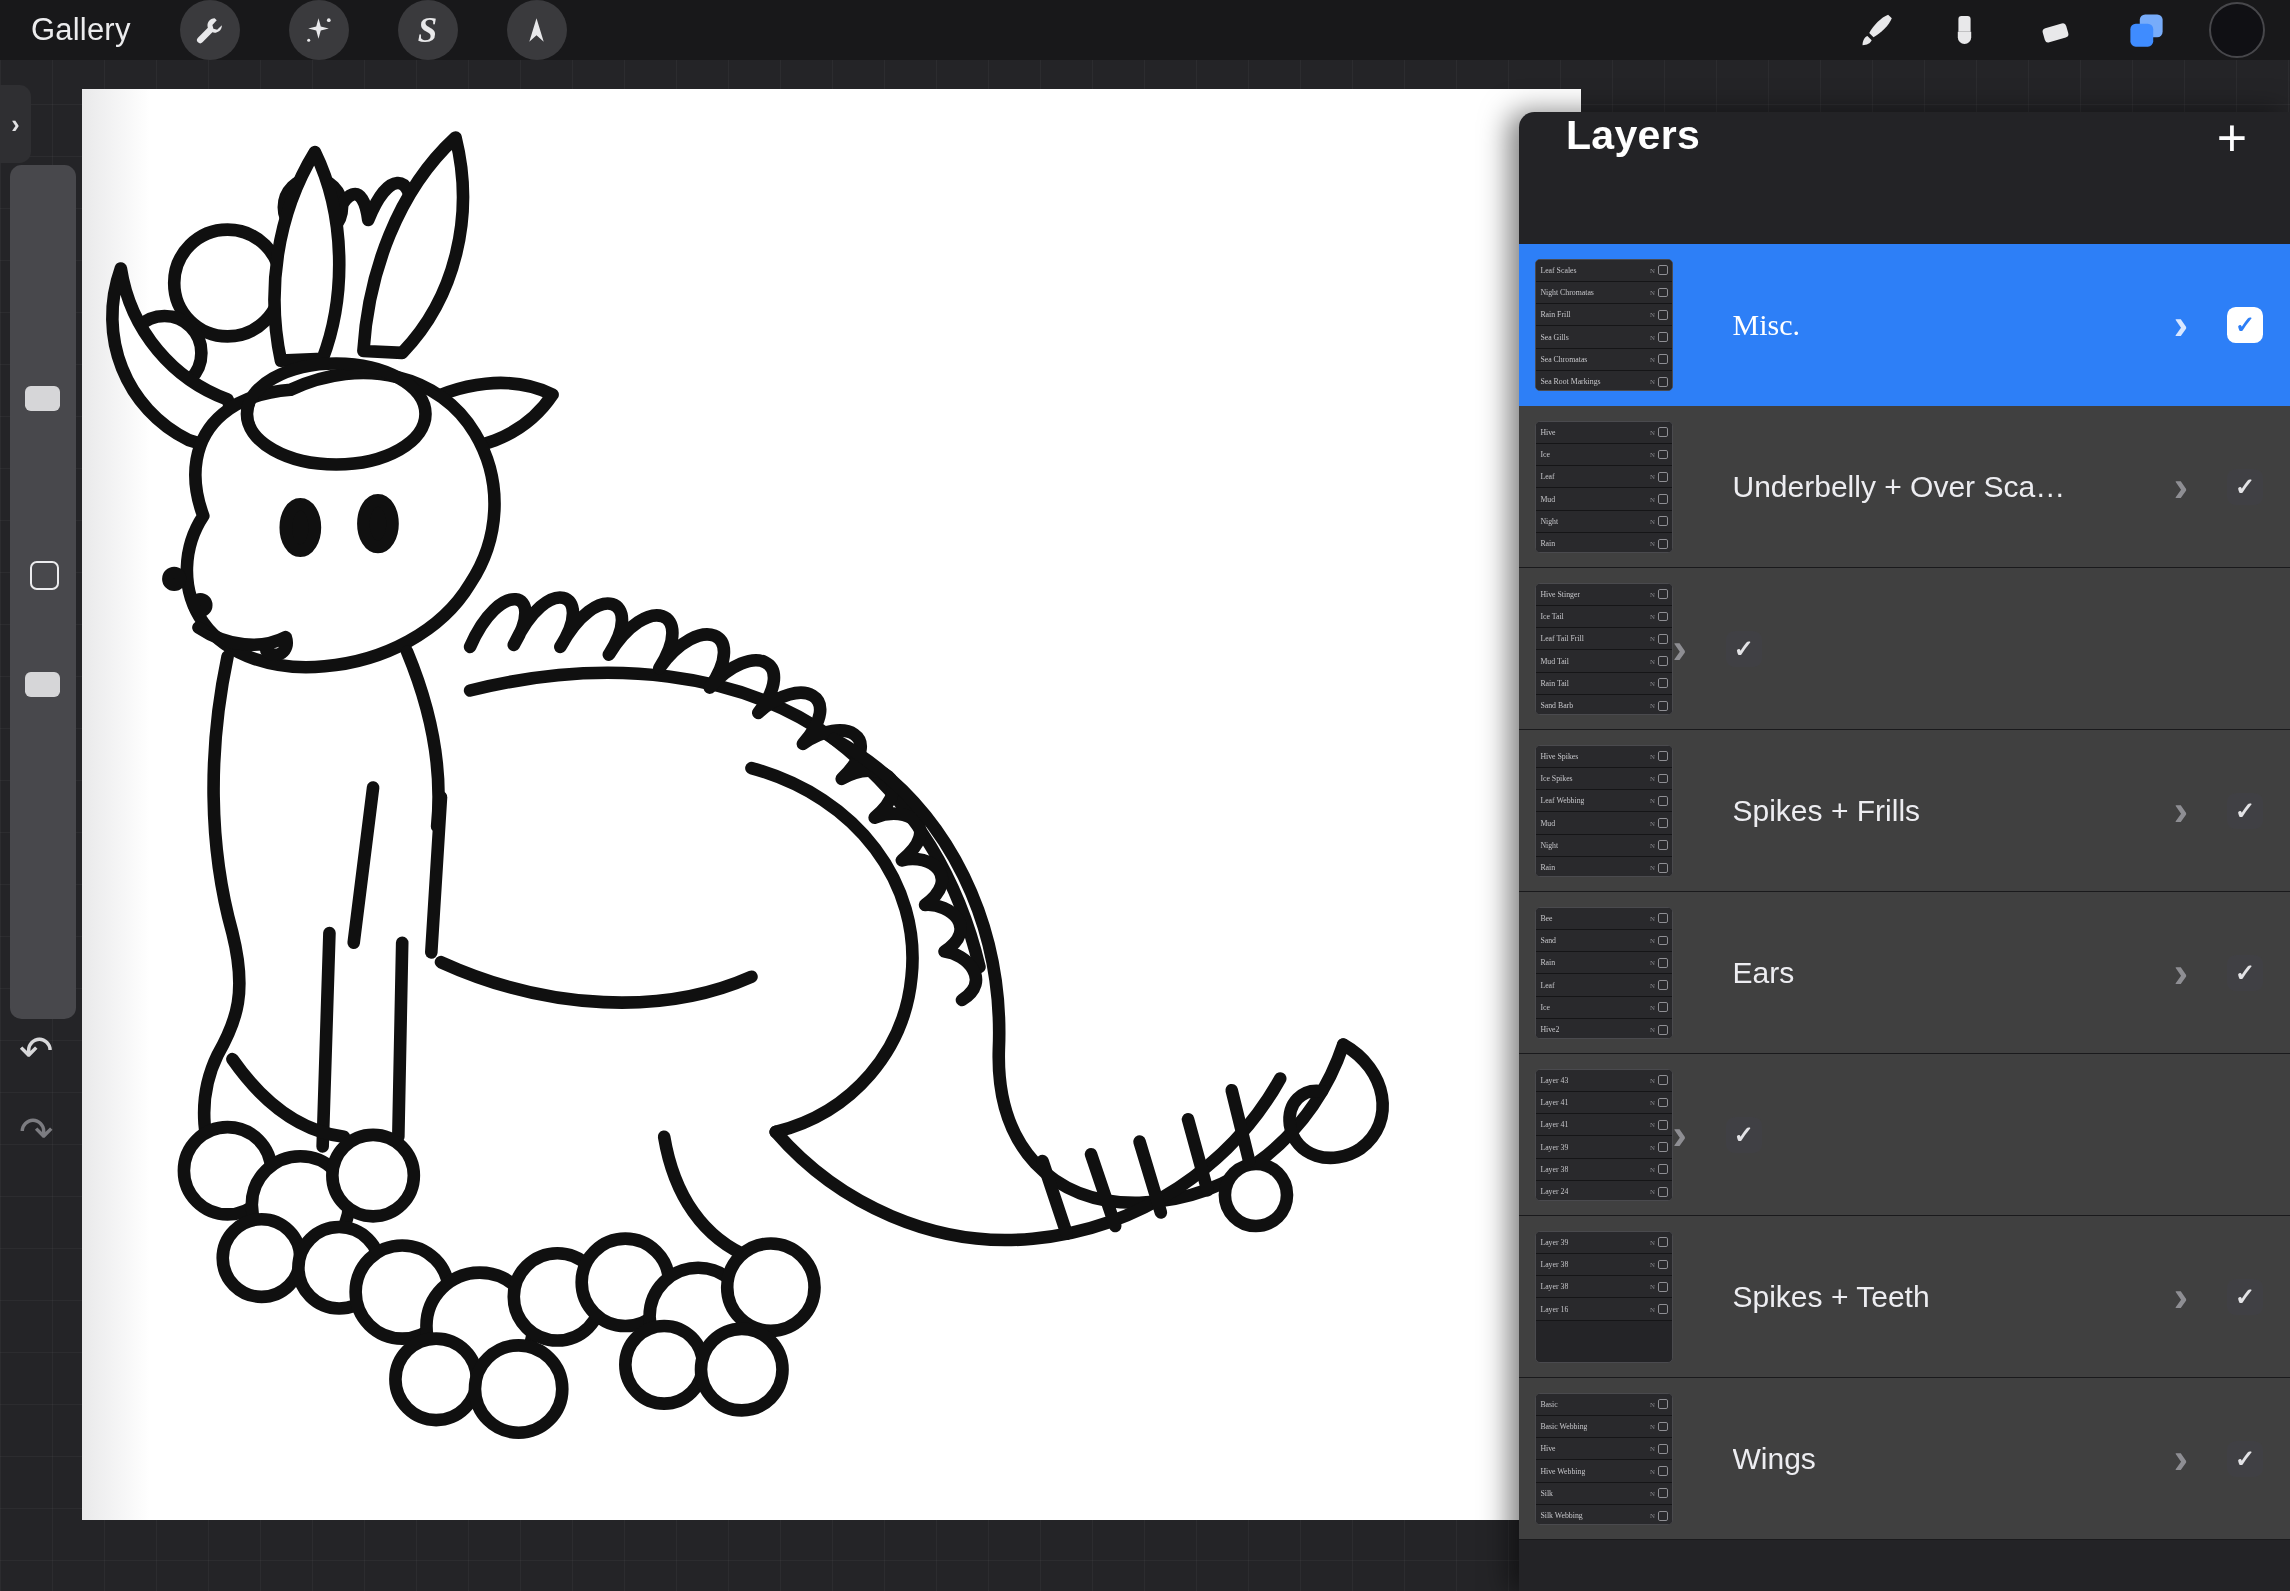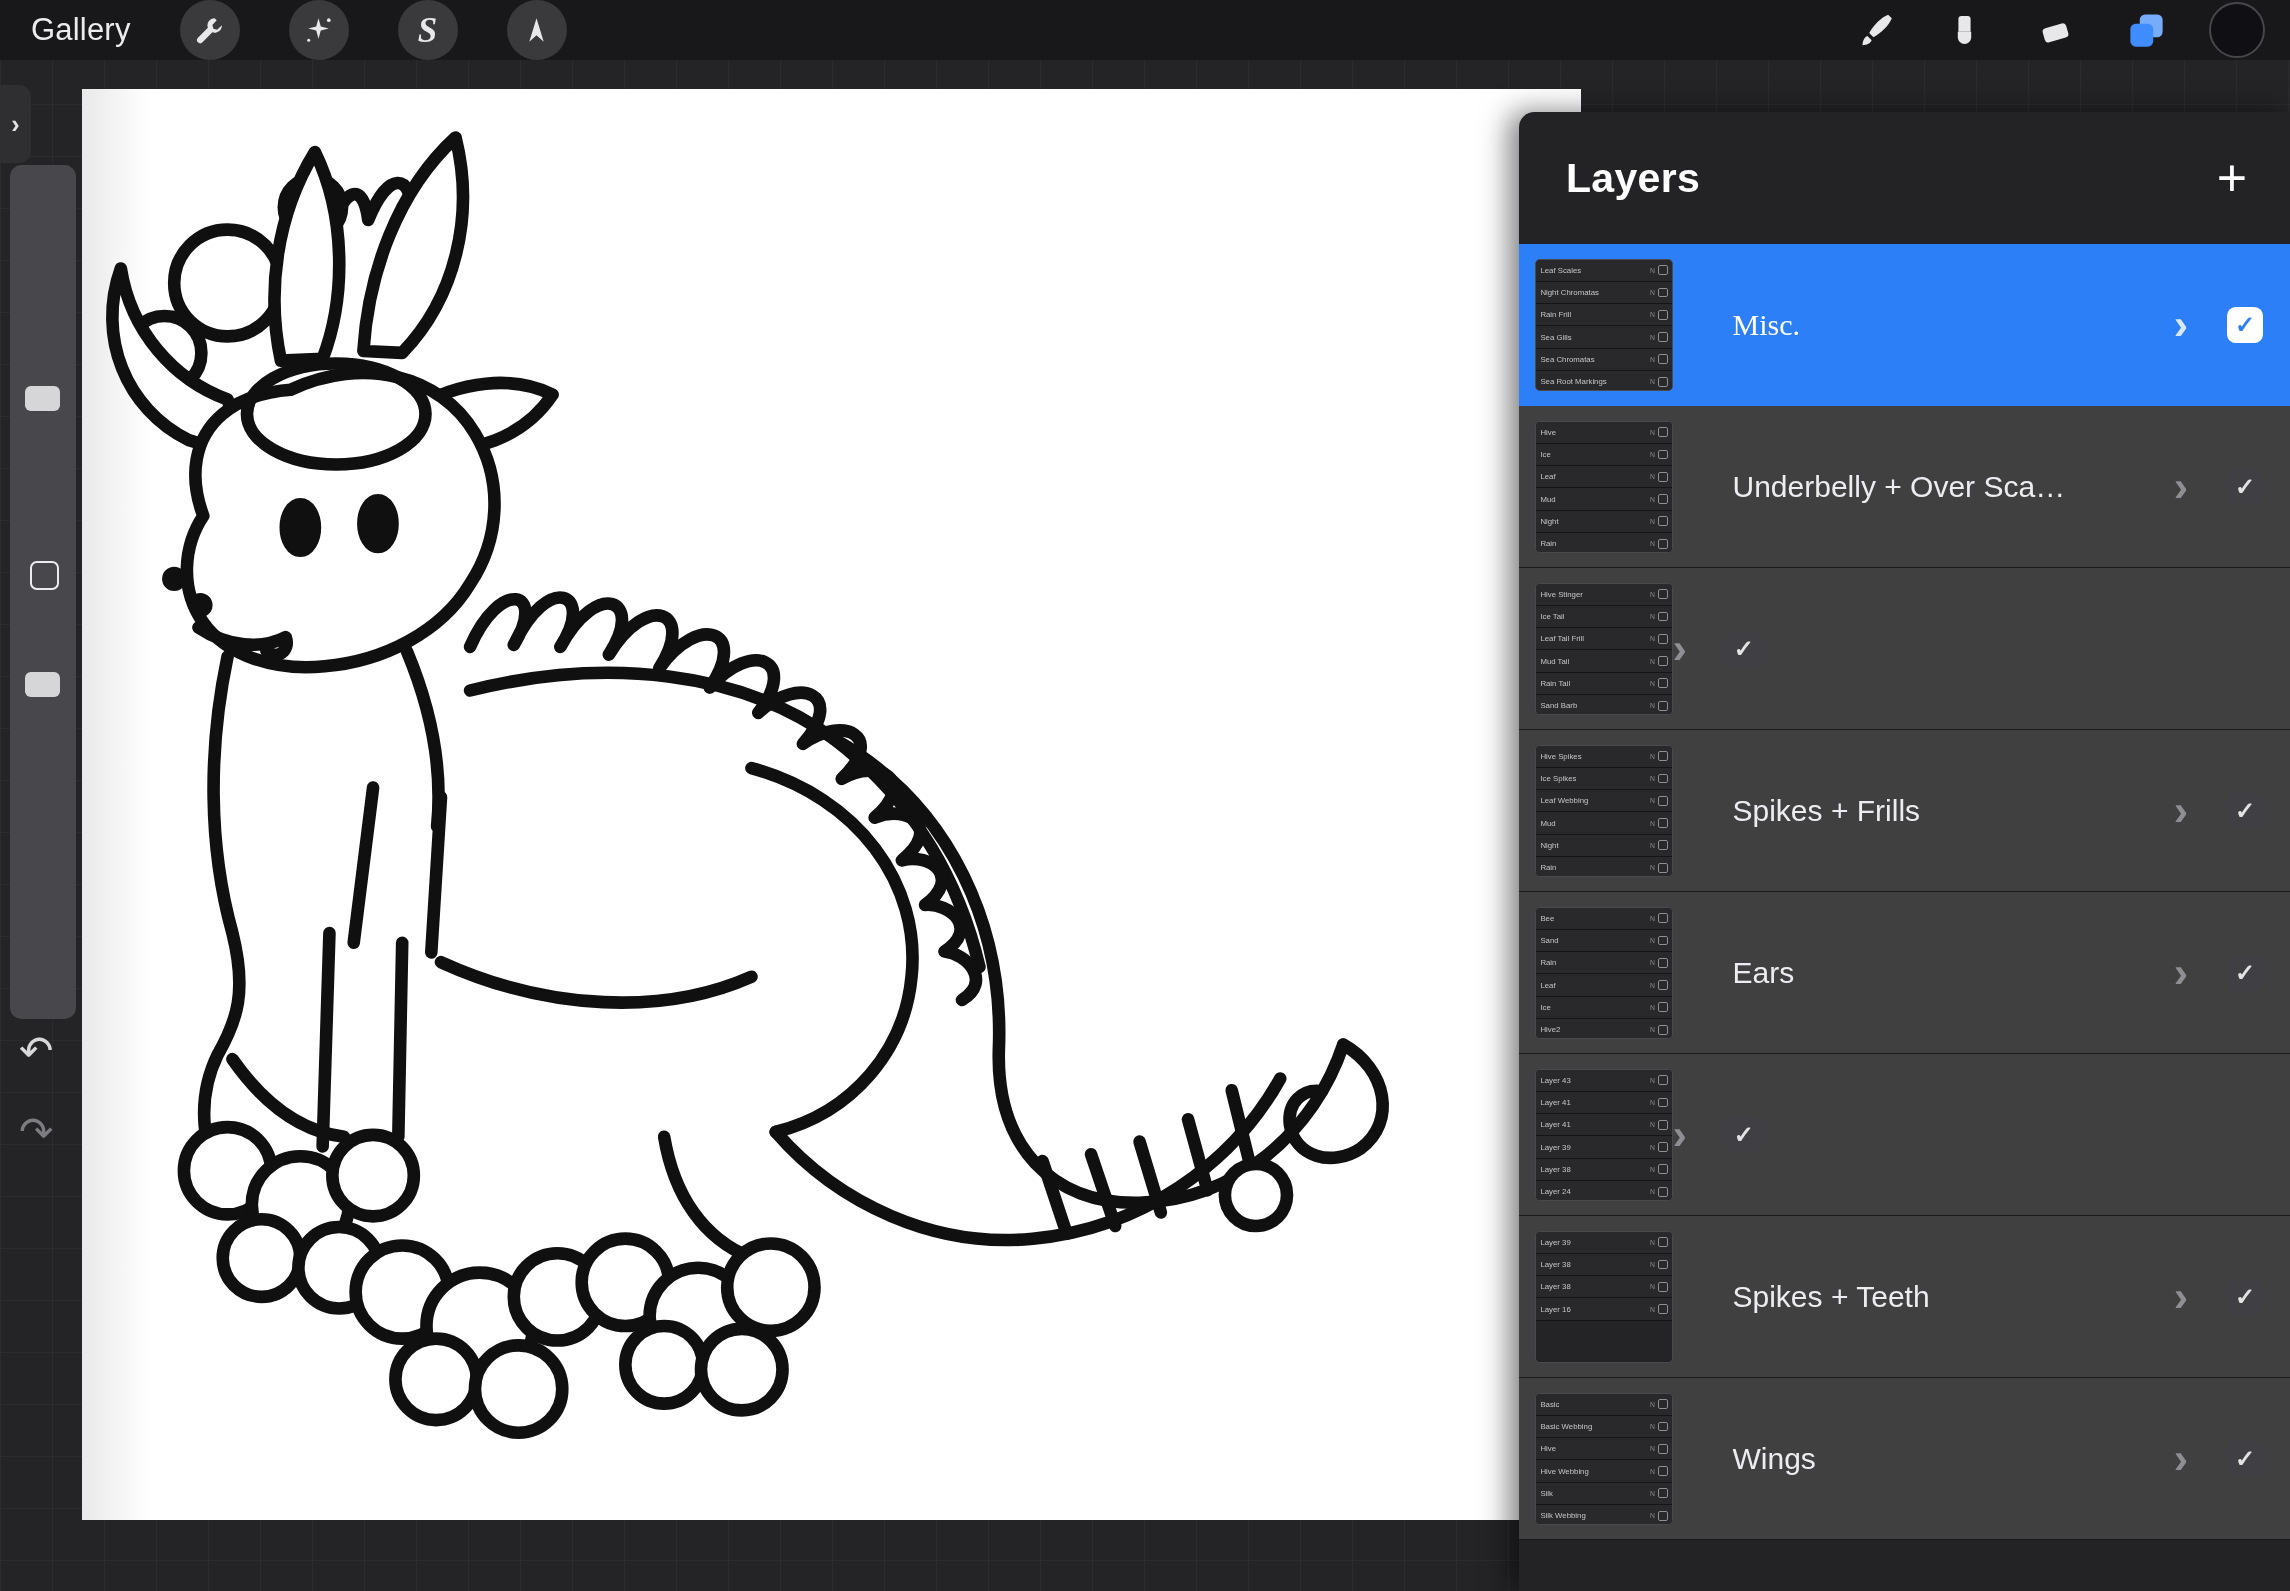--- a/index.html
+++ b/index.html
@@ -34,28 +34,28 @@
   .side-strip{position:absolute;left:9.7px;top:165px;width:66px;height:854px;background:#48484c;
     border-radius:11.6px;z-index:30;}
   .slider-handle{position:absolute;left:15.5px;width:35px;height:25px;background:#d6d6d8;border-radius:5.8px;}
   .sh1{top:221px;} .sh2{top:507px;}
   .mod-btn{position:absolute;left:20.4px;top:396px;width:25px;height:25px;border:2.9px solid #ececee;border-radius:6.8px;}
   .undo,.redo{position:absolute;left:11.6px;width:49px;text-align:center;font-size:41px;z-index:30;}
   .undo{top:1027px;color:#d8d8da;} .redo{top:1108px;color:#7c7c81;}
   
   .layers-panel{position:absolute;left:1519px;top:112px;width:771px;height:1480px;background:#232326;
     border-top-left-radius:15.5px;box-shadow:-9.7px 0 29px rgba(0,0,0,.5);z-index:35;overflow:hidden;}
-  .panel-header{height:132px;display:flex;align-items:center;padding:0 43px 0 47px;}
+  .panel-header{height:132px;display:flex;padding:0 43px 0 47px;}
   .panel-title{color:#ffffff;font-size:41px;font-weight:bold;letter-spacing:0.3px;flex:1;}
   .add-layer{color:#fdfdfe;font-size:52px;font-weight:200;line-height:1;}
   .layer-row{height:162px;background:#404040;border-bottom:1.9px solid #1a1a1c;display:flex;
     align-items:center;padding:0 27px 0 15.5px;box-sizing:border-box;}
   .layer-row.selected{background:#2d7ff7;border-bottom-color:#2d7ff7;}
   .thumb{width:136px;height:130px;background:#242427;border:1px solid #4a4a4e;border-radius:4.9px;
-    overflow:hidden;flex:0 0 auto;display:flex;flex-direction:column;}
+    overflow:hidden;flex:0 0 auto;display:flex;flex-direction:column;font-family:Liberation Serif, serif;}
   .mini-row{height:21.3px;flex:0 0 21.3px;display:flex;align-items:center;padding:0 3.9px 0 4.9px;
     border-bottom:1px solid #151517;background:#29292c;}
   .mini-name{color:#c6c6ca;font-size:7.8px;white-space:nowrap;overflow:hidden;max-width:93px;}
   .mini-n{color:#8a8a8f;font-size:6.8px;margin-left:auto;margin-right:2.9px;}
   .mini-box{width:7.8px;height:7.8px;border:1px solid #8f8f94;border-radius:1.9px;flex:0 0 auto;}
   .row-title{color:#ededf1;font-size:30px;margin-left:60px;flex:1;white-space:nowrap;
     overflow:hidden;text-overflow:ellipsis;}
   .layer-row.selected .row-title{color:#fff;font-family:Liberation Serif, serif;}
   .row-chevron{color:#8e8e93;font-size:43px;font-weight:bold;margin-right:39px;line-height:1;}
   .layer-row.selected .row-chevron{color:#d9e7ff;}

